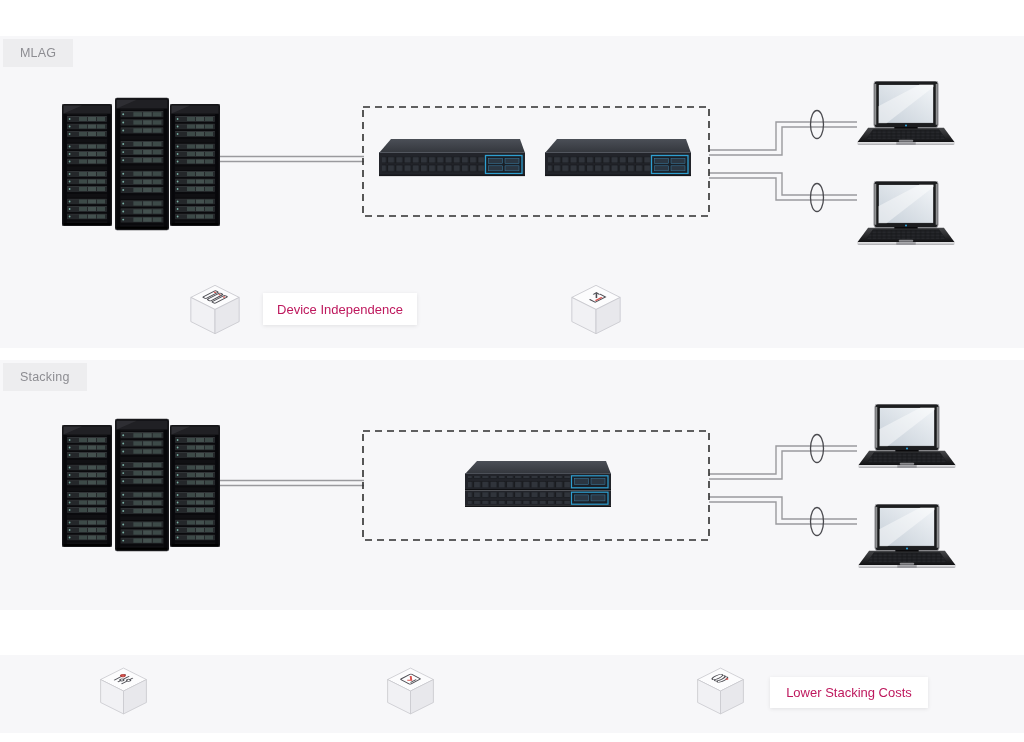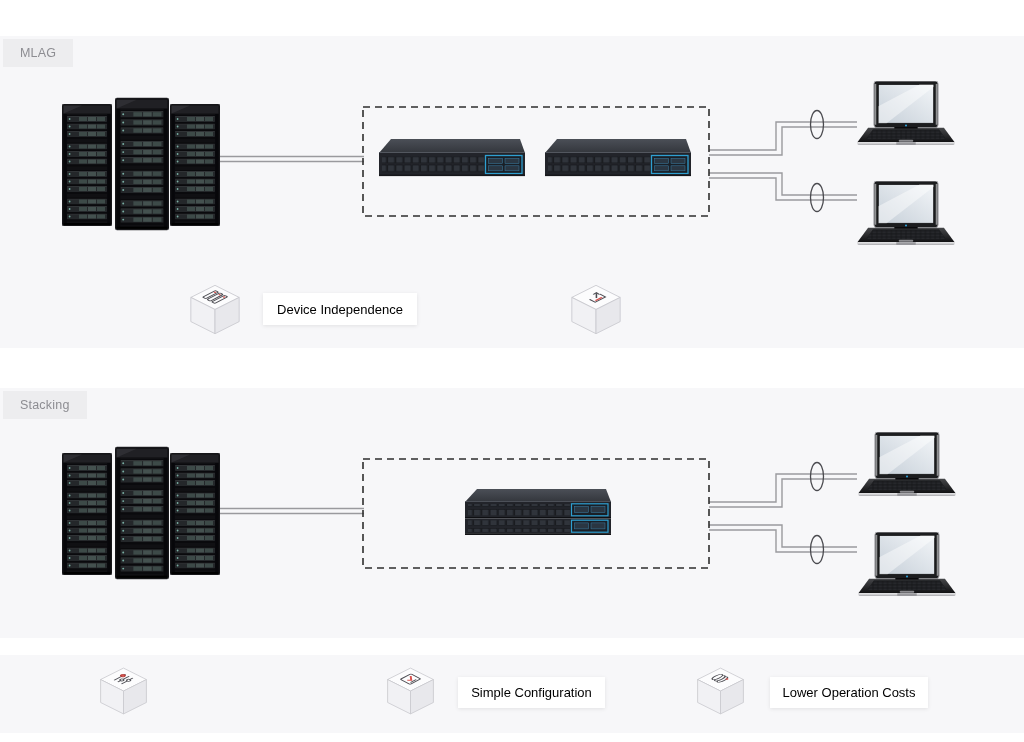--- a/index.html
+++ b/index.html
@@ -2,28 +2,28 @@
 <html><head>
 <meta charset="utf-8">
 <style>
   * { margin:0; padding:0; box-sizing:border-box; }
   body { background:#ffffff; font-family:"Liberation Sans", sans-serif; }
   .page { position:relative; width:1024px; height:742px; background:#ffffff; overflow:hidden; }
   .panel { position:absolute; left:0; width:1024px; background:#f7f7f9; }
   .feature-row { position:absolute; left:0; width:1024px; background:#f7f7f9; }
   #sec-mlag { top:0; height:253px;margin-top:36px; }
   #row1 { top:270px; height:78px; }
-  #sec-stacking { top:388px; height:250px;padding-left:43px; }
+  #sec-stacking { top:360px; height:250px;padding-left:43px; }
   #row2 { top:655px; height:78px; }
   .tag { position:absolute; left:3px; top:3px; background:#ededef; color:#8d8d92;
          font-size:12.5px; padding:7px 17px; letter-spacing:.2px; }
   .connectors { position:absolute; left:0; top:0; }
   .dev { position:absolute; line-height:0; }
   .feature-icon { position:absolute; line-height:0; }
-  .feature-label { position:absolute; background:#ffffff; color:#000000; font-size:13px;
+  .feature-label { position:absolute; background:#ffffff; color:#be185d; font-size:13px;
                    display:flex; align-items:center; justify-content:center;
                    box-shadow:0 1px 4px rgba(0,0,0,.09); }
   .symstore { position:absolute; width:0; height:0; overflow:hidden; }
 </style>
 </head>
 <body>
 
 <svg class="symstore" aria-hidden="true">
   <defs>
     <linearGradient id="swTop" x1="0" y1="0" x2="0" y2="1">
@@ -296,22 +296,21 @@
     <div class="feature-icon" style="left:96px; top:10px;">
       <svg width="55" height="52">
           <use href="#cube-sliders" width="55" height="52"></use>
         </svg>
     </div>
     <div class="feature-icon" style="left:383px; top:10px;">
       <svg width="55" height="52">
           <use href="#cube-checklist" width="55" height="52"></use>
         </svg>
     </div>
-    <div class="feature-label" style="left:458px; top:22px; width:147px; height:31px;">Simple Configuration</div>
     <div class="feature-icon" style="left:693px; top:10px;">
       <svg width="55" height="52">
           <use href="#cube-coins" width="55" height="52"></use>
         </svg>
     </div>
-    <div class="feature-label" style="left:770px; top:22px; width:158px; height:31px;">Lower Operation Costs</div>
+    <div class="feature-label" style="left:770px; top:22px; width:158px; height:31px;">Lower Stacking Costs</div>
   </section>
 
 </div>
 
 </body></html>

